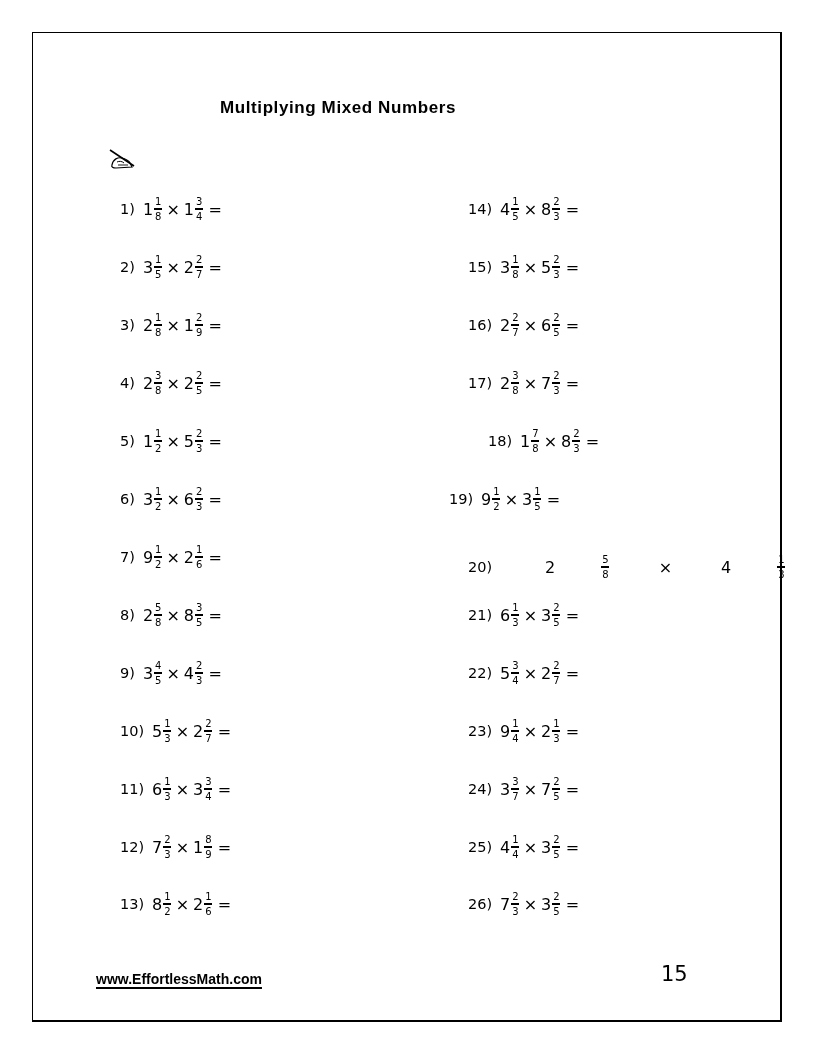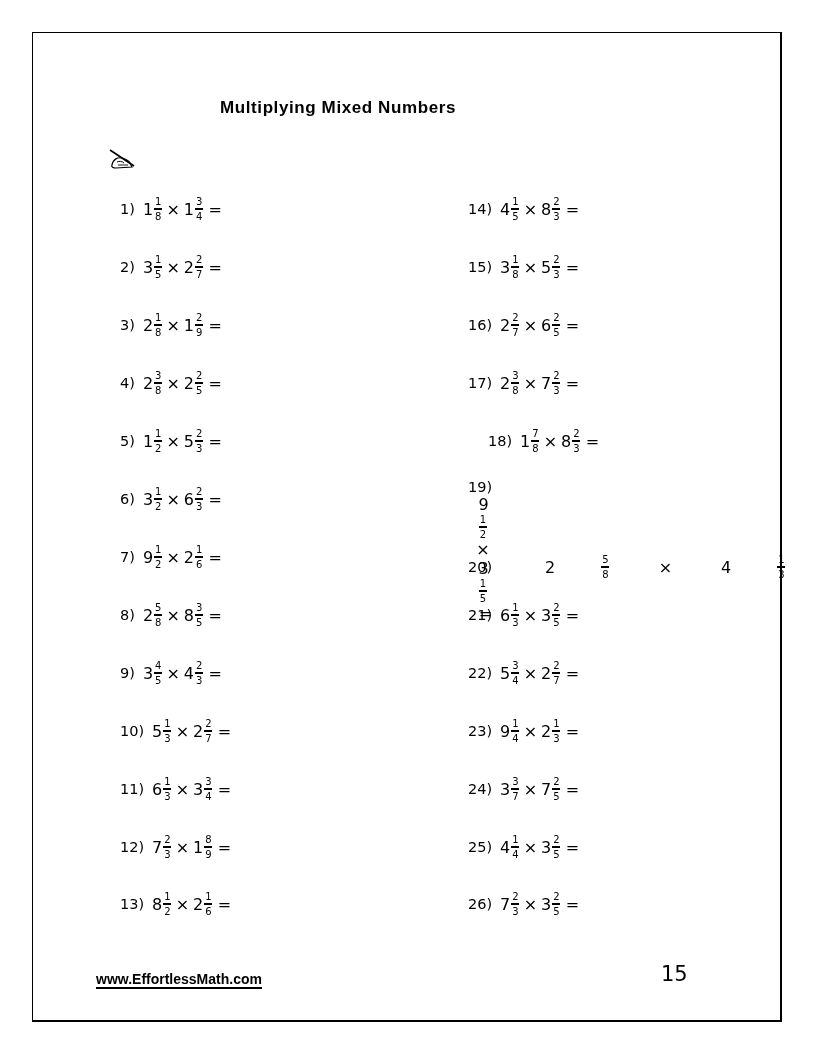--- a/index.html
+++ b/index.html
@@ -462,21 +462,21 @@
   <span class="times">×</span>
   <span class="whole">8</span>
   <span class="frac">
       <span class="n">2</span>
       <span class="bar"></span>
       <span class="d">3</span>
     </span>
   <span class="eq">=</span>
 </div>
 
-<div class="problem" style="left:468px; top:479px;flex-direction:column;">
+<div class="problem" style="left:449px; top:479px;">
   <span class="num">19)</span>
   <span class="whole">9</span>
   <span class="frac">
       <span class="n">1</span>
       <span class="bar"></span>
       <span class="d">2</span>
     </span>
   <span class="times">×</span>
   <span class="whole">3</span>
   <span class="frac">

